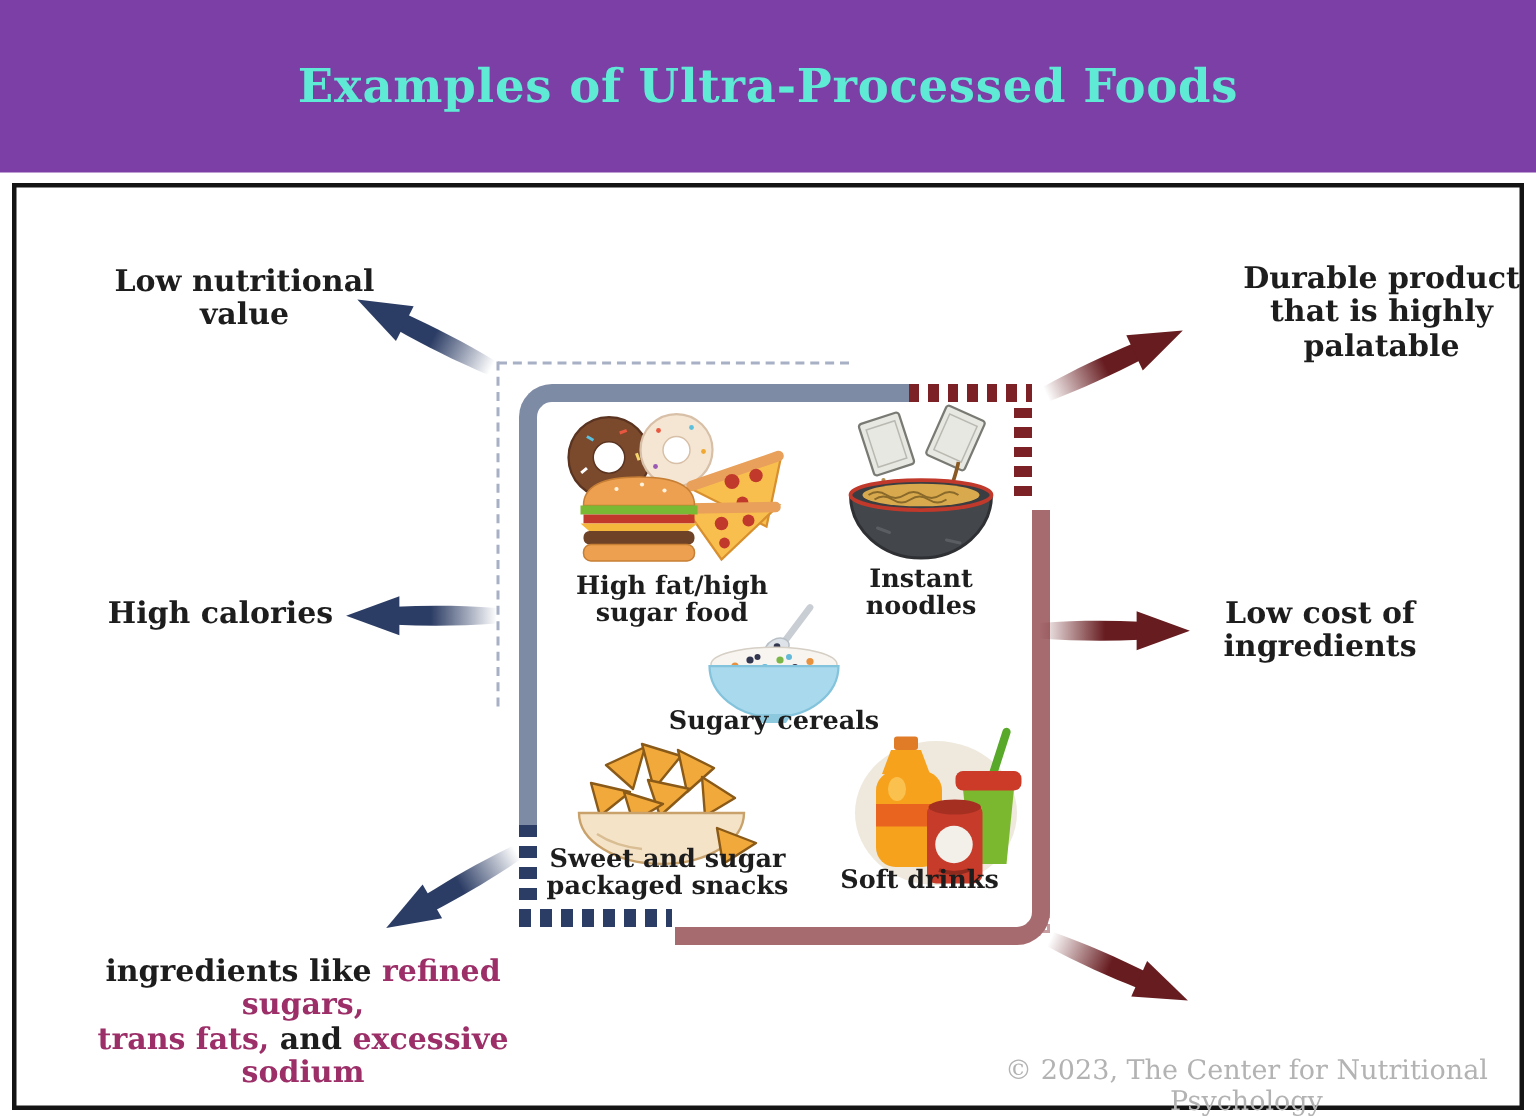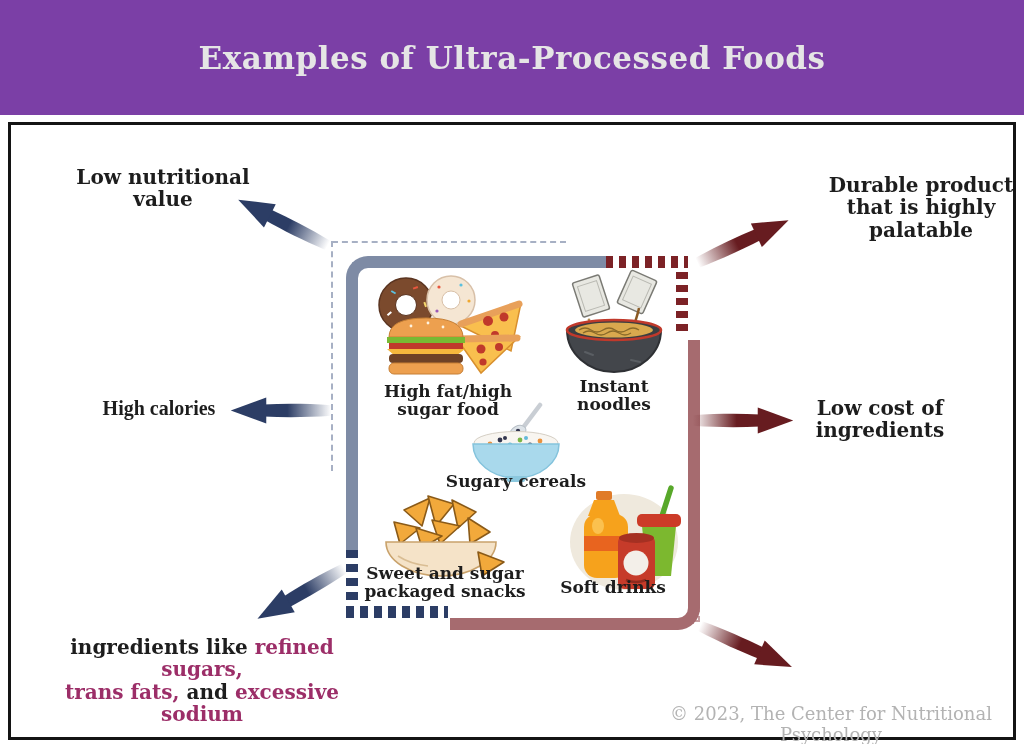--- a/index.html
+++ b/index.html
@@ -2,21 +2,21 @@
 <html><head>
 <meta charset="utf-8">
 <style>
   html,body{margin:0;padding:0;background:#ffffff;}
   .page{position:relative;width:1024px;height:744px;background:#ffffff;overflow:hidden;
         font-family:"DejaVu Serif","Liberation Serif",serif;color:#1d1d1d;}
 
   
   .banner{position:absolute;left:0;top:0;width:1024px;height:115px;background:#7b3fa6;
           display:flex;align-items:center;justify-content:center;}
-  .banner h1{margin:0;color:#e5e5e5;font-size:31px;font-weight:700;letter-spacing:.5px;text-align:right;}
+  .banner h1{margin:0;color:#5eead4;font-size:31px;font-weight:700;letter-spacing:.5px;text-align:right;}
 
   
   .frame{position:absolute;left:8px;top:122px;width:1002px;height:612px;
          border:3px solid #141414;background:#ffffff;}
 
   
   .dash-line{position:absolute;}
   .outer-dash-top{left:332px;top:241px;width:234px;height:0;border-top:2px dashed #a7b0c4;}
   .outer-dash-left{left:331px;top:241px;width:0;height:230px;border-left:2px dashed #a7b0c4;}
   .outer-dash-right{left:698px;top:356px;width:0;height:266px;border-left:2px dashed #c79fa2;}
@@ -41,22 +41,22 @@
   .ar-tl{left:231px;top:205px;transform:rotate(-153deg);}
   .ar-l {left:229px;top:393px;transform:rotate(180deg);}
   .ar-bl{left:249px;top:576px;transform:rotate(150deg);}
   .ar-tr{left:691px;top:224px;transform:rotate(-25deg);}
   .ar-r {left:691px;top:403px;}
   .ar-br{left:694px;top:629px;transform:rotate(24deg);}
 
   
   .pre{white-space:pre-line;}
   .callout{position:absolute;text-align:center;font-size:20px;font-weight:700;line-height:1.12;}
-  .c-lownut{left:58px;top:166px;width:210px;}
-  .c-hical{left:54px;top:397px;width:210px;font-family:Liberation Serif, serif;}
+  .c-lownut{left:58px;top:176px;width:210px;}
+  .c-hical{left:42px;top:397px;width:210px;}
   .c-packed{left:34px;top:636px;width:336px;}
   .c-durable{left:777px;top:174px;width:192px;margin-left:48px;}
   .c-lowcost{left:785px;top:397px;width:190px;}
   .c-attract{left:792px;top:620px;width:202px;}
   .accent{color:#9c2e68;}
 
   .food-label{position:absolute;text-align:center;font-size:17px;font-weight:700;line-height:1.08;}
   .f-junk{left:372px;top:370px;width:152px;margin-top:12px;}
   .f-noodles{left:562px;top:377px;width:104px;}
   .f-cereal{left:436px;top:472px;width:160px;}

